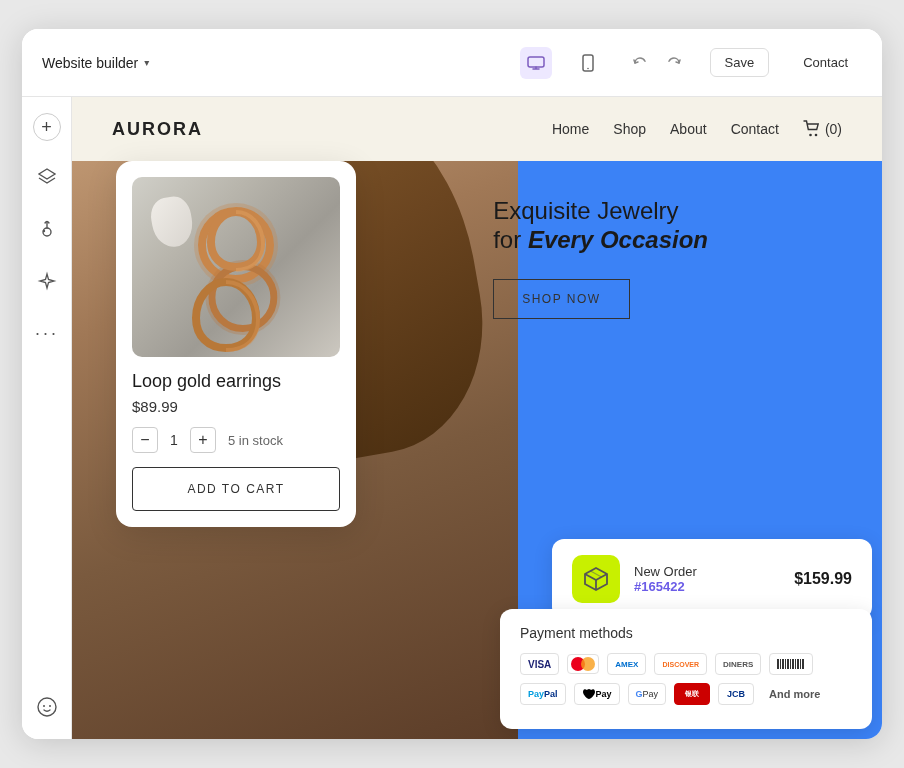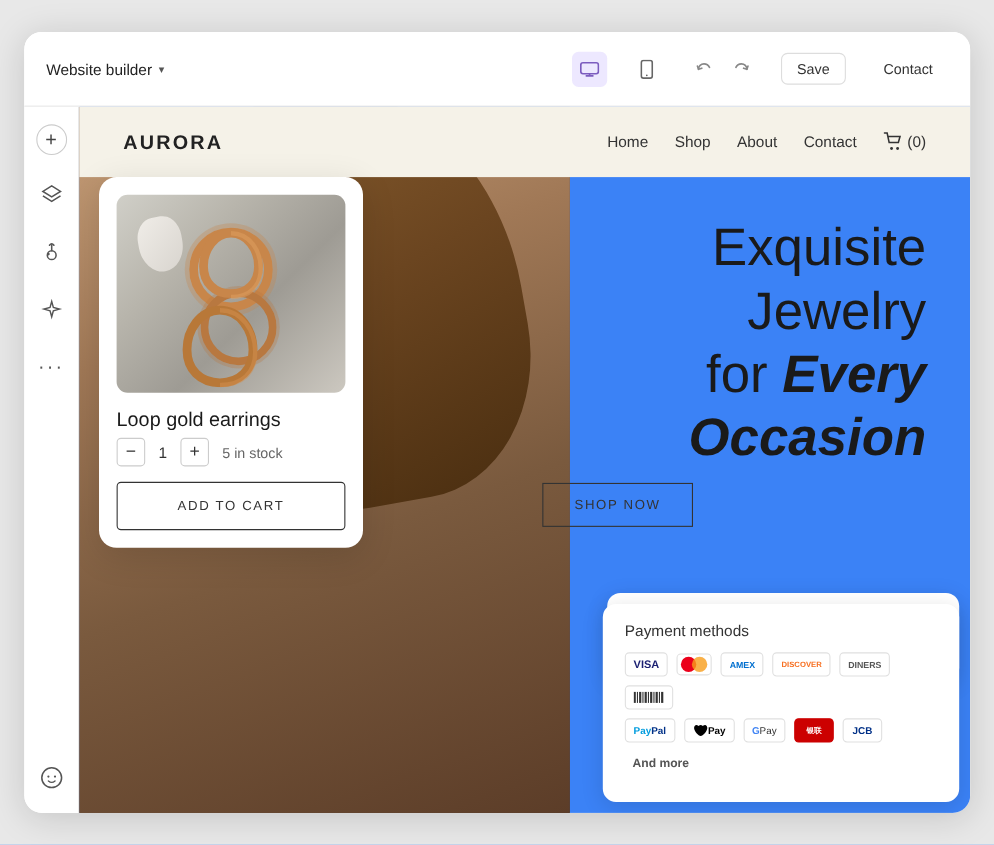--- a/index.html
+++ b/index.html
@@ -205,26 +205,25 @@
 
     
     .hero-text {
       position: absolute;
       top: 80px;
       right: 20px;
       width: 48%;
       padding: 20px;
     }
     .hero-title {
-      font-size: 48px;
+      font-size: 24px;
       font-weight: 400;
       color: #1a1a1a;
       line-height: 1.2;
-      margin-bottom: 12px;
-      text-align: right;
+      margin-bottom: 24px;
     }
     .hero-title em {
       font-weight: 700;
       font-style: italic;
     }
     .shop-now-btn {
       display: inline-block;
       padding: 12px 28px;
       border: 1.5px solid #333;
       font-size: 12px;
@@ -233,21 +232,21 @@
       color: #333;
       cursor: pointer;
       background: none;
       text-transform: uppercase;
     }
 
     
     .product-card {
       position: absolute;
       top: 64px;
-      left: 18px;
+      left: 44px;
       width: 240px;
       background: #fff;
       border-radius: 16px;
       padding: 16px;
       box-shadow: 0 8px 32px rgba(0,0,0,0.12);
       z-index: 5;
     }
     .product-image {
       width: 100%;
       height: 180px;
@@ -378,21 +377,21 @@
       font-size: 16px;
       font-weight: 700;
       color: #1a1a1a;
     }
 
     
     .payment-card {
       position: absolute;
       bottom: 10px;
       right: 10px;
-      width: 324px;
+      width: 372px;
       background: #fff;
       border-radius: 12px;
       padding: 16px 20px;
       box-shadow: 0 4px 20px rgba(0,0,0,0.12);
       z-index: 10;
     }
     .payment-title {
       font-size: 14px;
       color: #333;
       margin-bottom: 12px;
@@ -588,20 +587,21 @@
               <path d="M25 0 C42 0 52 16 52 32 C52 48 42 58 25 58" fill="none" stroke="#e0a060" stroke-width="4" opacity="0.5"></path>
             </g>
 
             <g transform="translate(20,90)">
               <path d="M30 0 C48 0 60 18 60 36 C60 54 48 66 30 66 C12 66 0 54 0 36 C0 18 12 0 30 0 Z" fill="none" stroke="#b87838" stroke-width="8"></path>
               <path d="M30 0 C50 0 62 19 62 38 C62 57 50 68 30 68" fill="none" stroke="#d49050" stroke-width="4" opacity="0.5"></path>
             </g>
           </svg>
         </div>
         <div class="product-name">Loop gold earrings</div>
+        <div class="product-price">$89.99</div>
         <div class="quantity-row">
           <button class="qty-btn">−</button>
           <span class="qty-value">1</span>
           <button class="qty-btn">+</button>
           <span class="stock-text">5 in stock</span>
         </div>
         <button class="add-to-cart-btn">ADD TO CART</button>
       </div>
 
       <div class="new-order-card">

